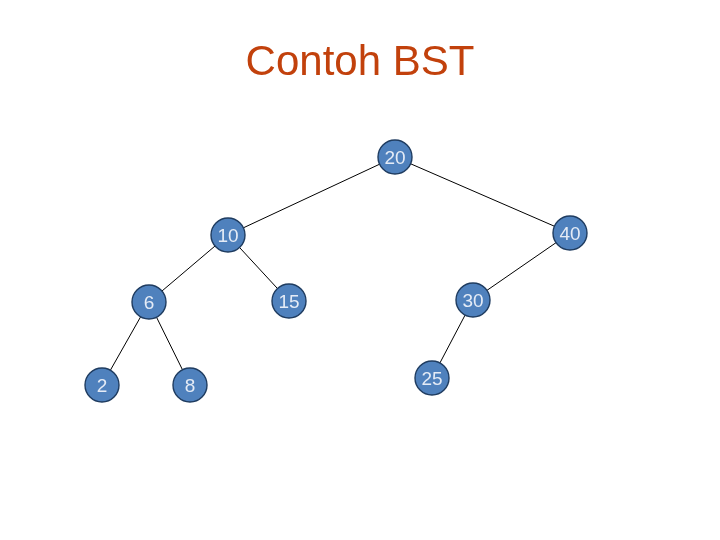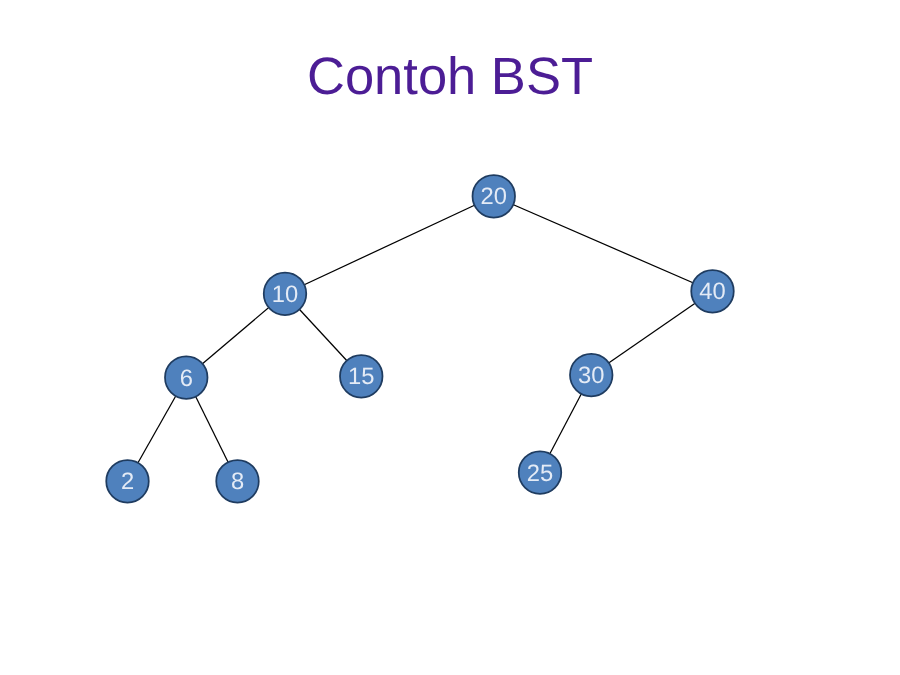--- a/index.html
+++ b/index.html
@@ -17,21 +17,21 @@
   }
   .slide-title {
     position: absolute;
     top: 38px;
     left: 0;
     width: 100%;
     text-align: center;
     font-size: 42px;
     font-weight: 400;
     letter-spacing: 0px;
-    color: #4c1d95;
+    color: #c2410c;
     line-height: 1.1;
     user-select: none;
   }
   svg.tree-svg {
     position: absolute;
     top: 0;
     left: 0;
     width: 720px;
     height: 540px;
   }

